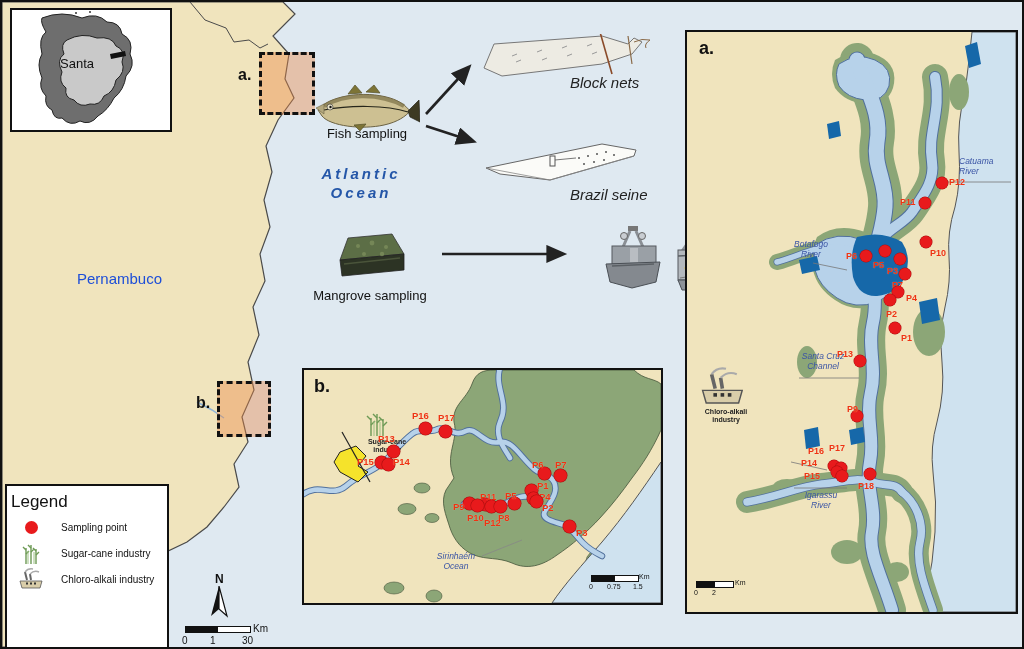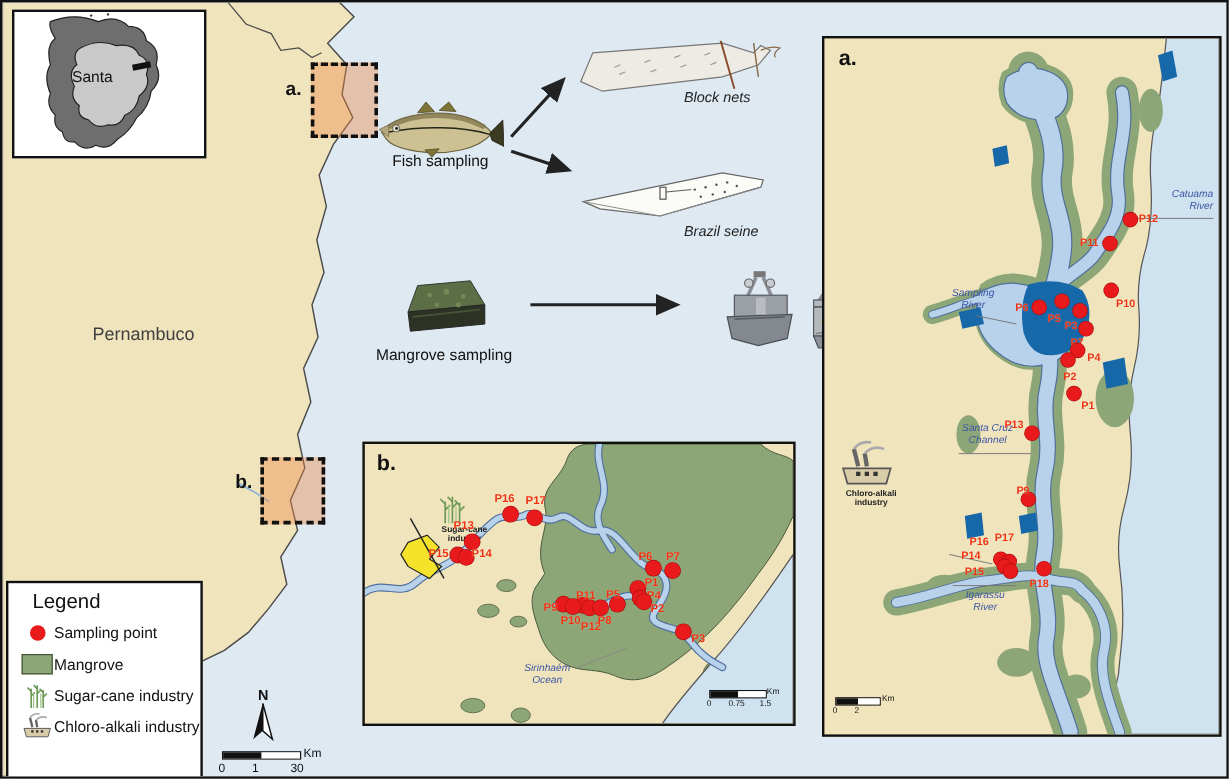--- a/index.html
+++ b/index.html
@@ -1,39 +1,39 @@
 <!DOCTYPE html>
 <html><head>
 <meta charset="utf-8">
 <style>
   html,body{margin:0;padding:0;background:#888;font-family:"Liberation Sans",sans-serif;}
   #canvas{position:relative;width:1020px;height:645px;border:2px solid #111;background:var(--ocean);overflow:hidden;}
   .abs{position:absolute;}
   svg{display:block;}
   
-  .state-label{font-size:15px;color:#404040;}
+  .state-label{font-size:15px;color:#1d4ed8;}
   .ocean-label{font-size:15px;font-weight:bold;font-style:italic;letter-spacing:3px;color:var(--oceanText);text-align:center;line-height:1.25;}
   .samp-label{font-size:13px;color:#111;text-align:center;}
-  .net-label{font-size:12px;font-style:italic;color:#222;}
+  .net-label{font-size:15px;font-style:italic;color:#222;}
   .box-letter{font-size:16px;font-weight:bold;color:#111;}
   .panel-letter{font-size:18px;font-weight:bold;color:#111;}
   .river-label{font-style:italic;color:var(--riverLabel);text-align:center;line-height:1.15;font-size:8.5px;}
   .industry-label{font-size:7px;font-weight:bold;color:#222;text-align:center;line-height:1.2;}
   .ptlab{position:absolute;font-weight:bold;color:var(--pointLabel);line-height:1;text-shadow:0 0 1px rgba(255,255,255,.5);}
   .dot{position:absolute;border-radius:50%;background:var(--red);box-shadow:0 0 0 .5px #a80f0f;}
   
   .panel{position:absolute;border:2px solid #111;background:var(--land);overflow:hidden;}
   
   .dash-box{position:absolute;border:3px dashed #111;background:var(--highlight);}
   
   #legend{position:absolute;left:3px;top:482px;width:160px;height:161px;background:#fff;border:2px solid #111;}
-  #legend .title{font-size:17px;color:#111;margin:6px 0 2px 20px;}
+  #legend .title{font-size:17px;color:#111;margin:6px 0 2px 4px;}
   .leg-row{display:flex;align-items:center;height:26px;padding-left:10px;}
   .leg-swatch{width:28px;display:flex;justify-content:center;align-items:center;flex:0 0 28px;}
-  .leg-label{font-size:13px;color:#111;margin-left:0;white-space:nowrap;}
+  .leg-label{font-size:10px;color:#111;margin-left:16px;white-space:nowrap;}
   .sw-dot{width:13px;height:13px;border-radius:50%;background:var(--red);}
   .sw-green{width:24px;height:15px;background:var(--mangrove);border:1px solid #44543a;}
   .sw-blue{width:24px;height:15px;background:var(--aqua);border:1px solid #0c4a80;}
   
   .sb{position:absolute;}
   .sb .bar{display:flex;border:1px solid #111;}
   .sb .seg{height:5px;}
   .sb .tick{position:absolute;color:#111;}
   .kmu{position:absolute;color:#111;}
 </style>
@@ -58,20 +58,21 @@
       <path d="M30,8 Q50,0 70,8 Q85,2 95,12 Q108,12 110,24 Q122,30 118,44 Q124,56 114,66 Q112,80 102,88 Q96,100 86,106 Q78,116 68,111 Q58,117 50,108 Q42,110 40,100 Q32,96 34,86 Q26,78 30,68 Q24,54 30,44 Q26,28 34,22 Q28,12 30,8 Z" fill="#6e6e6e" stroke="#222" stroke-width="1"></path>
       <path d="M55,30 Q70,22 85,28 Q100,26 104,36 Q114,40 110,52 Q114,62 104,70 Q102,82 92,86 Q88,96 78,94 Q68,98 62,90 Q52,88 54,78 Q46,72 50,62 Q44,50 52,44 Q48,34 55,30 Z" fill="#c9c9c9" stroke="#222" stroke-width="1"></path>
       <path d="M98,44 L113,41 L114,46 L99,49 Z" fill="#111"></path>
       <circle cx="64" cy="3" r="1" fill="#333"></circle>
         <circle cx="78" cy="2" r="1" fill="#333"></circle>
     </svg>
     <div class="abs" style="left:48px;top:46px;font-size:13px;color:#111;">Santa</div>
   </div>
 
   <div class="abs state-label" style="left:75px;top:268px;">Pernambuco</div>
+  <div class="abs ocean-label" style="left:304px;top:163px;width:110px;">Atlantic Ocean</div>
 
   <svg class="abs" style="left:312px;top:82px;" width="106" height="48" viewBox="0 0 106 48">
     <path d="M4,26 C14,12 50,6 76,14 C86,17 92,22 96,27 C92,32 84,38 70,41 C48,46 16,42 8,32 Z" fill="#cdc092" stroke="#6b6243" stroke-width="1"></path>
     <path d="M10,22 C30,10 64,8 90,22" fill="none" stroke="#7a7147" stroke-width="4" opacity=".7"></path>
     <path d="M10,26 C36,21 72,21 94,28" fill="none" stroke="#26261a" stroke-width="1.2"></path>
     <path d="M34,10 L41,1 L48,9 Z" fill="#7d7436" stroke="#55502a" stroke-width=".7"></path>
     <path d="M52,8 L60,1 L66,9 Z" fill="#7d7436" stroke="#55502a" stroke-width=".7"></path>
     <path d="M40,41 L46,47 L52,40 Z" fill="#7d7436" stroke="#55502a" stroke-width=".7"></path>
     <path d="M94,27 L105,16 L106,38 L96,33 Z" fill="#3d3a22" stroke="#26241a" stroke-width=".7"></path>
     <circle cx="16" cy="23" r="3" fill="#e8e2c8" stroke="#333" stroke-width=".6"></circle>
@@ -157,26 +158,20 @@
     <path d="M8,60 L48,60 L44,70 L12,70 Z" fill="#8d9298" stroke="#4a4f55" stroke-width="1"></path>
   </svg>
 
   <div id="legend">
     <div class="title">Legend</div>
     <div class="leg-row">
       <span class="leg-swatch">
           <span class="sw-dot"></span>
         </span>
       <span class="leg-label">Sampling point</span>
-    </div>
-    <div class="leg-row">
-      <span class="leg-swatch">
-          <span class="sw-green"></span>
-        </span>
-      <span class="leg-label">Mangrove</span>
     </div>
     <div class="leg-row">
       <span class="leg-swatch">
         <svg width="20" height="22" viewBox="0 0 20 22">
           <g stroke="#6d9a55" stroke-width="1.4" fill="none">
             <path d="M5,22 L5,6 M10,22 L10,3 M15,22 L15,7"></path>
             <path d="M5,8 l-3,-3 M5,12 l3,-3 M10,6 l-3,-3 M10,10 l3,-3 M15,9 l-3,-3 M15,13 l3,-3"></path>
           </g>
           <g stroke="#9cc084" stroke-width="1" fill="none">
               <path d="M7,22 L7,9 M13,22 L13,10"></path>
@@ -372,22 +367,22 @@
         <path d="M7,4 q3,-4 8,-3 M12,6 q4,-4 9,-2" stroke="#aaa" stroke-width="1.2" fill="none"></path>
         <path d="M2,13 L24,13 L22,20 L4,20 Z" fill="#d9cda9" stroke="#555" stroke-width=".8"></path>
         <g fill="#333">
             <rect x="8" y="14.5" width="2" height="2"></rect>
             <rect x="12" y="14.5" width="2" height="2"></rect>
             <rect x="16" y="14.5" width="2" height="2"></rect>
           </g>
       </g>
     </svg>
     <div class="abs panel-letter" style="left:12px;top:6px;">a.</div>
-    <div class="abs river-label" style="left:272px;top:125px;width:52px;text-align:right;">Catuama River</div>
-    <div class="abs river-label" style="left:100px;top:208px;width:48px;">Sampling River</div>
+    <div class="abs river-label" style="left:272px;top:125px;width:52px;text-align:left;">Catuama River</div>
+    <div class="abs river-label" style="left:100px;top:208px;width:48px;">Botafogo River</div>
     <div class="abs river-label" style="left:108px;top:320px;width:56px;">Santa Cruz Channel</div>
     <div class="abs river-label" style="left:108px;top:459px;width:52px;">Igarassu River</div>
     <div class="abs industry-label" style="left:8px;top:376px;width:62px;">Chloro-alkali industry</div>
     <div id="panel-a-points" class="abs" style="left:0;top:0;width:329px;height:580px;">
         <div class="dot" style="height: 12px; width: 12px; left: 249px; top: 145px;"></div>
         <div class="ptlab" style="left: 262px; top: 146px; font-size: 9px;">P12</div>
         <div class="dot" style="height: 12px; width: 12px; left: 232px; top: 165px;"></div>
         <div class="ptlab" style="left: 213px; top: 166px; font-size: 9px;">P11</div>
         <div class="dot" style="height: 12px; width: 12px; left: 233px; top: 204px;"></div>
         <div class="ptlab" style="left: 243px; top: 217px; font-size: 9px;">P10</div>

